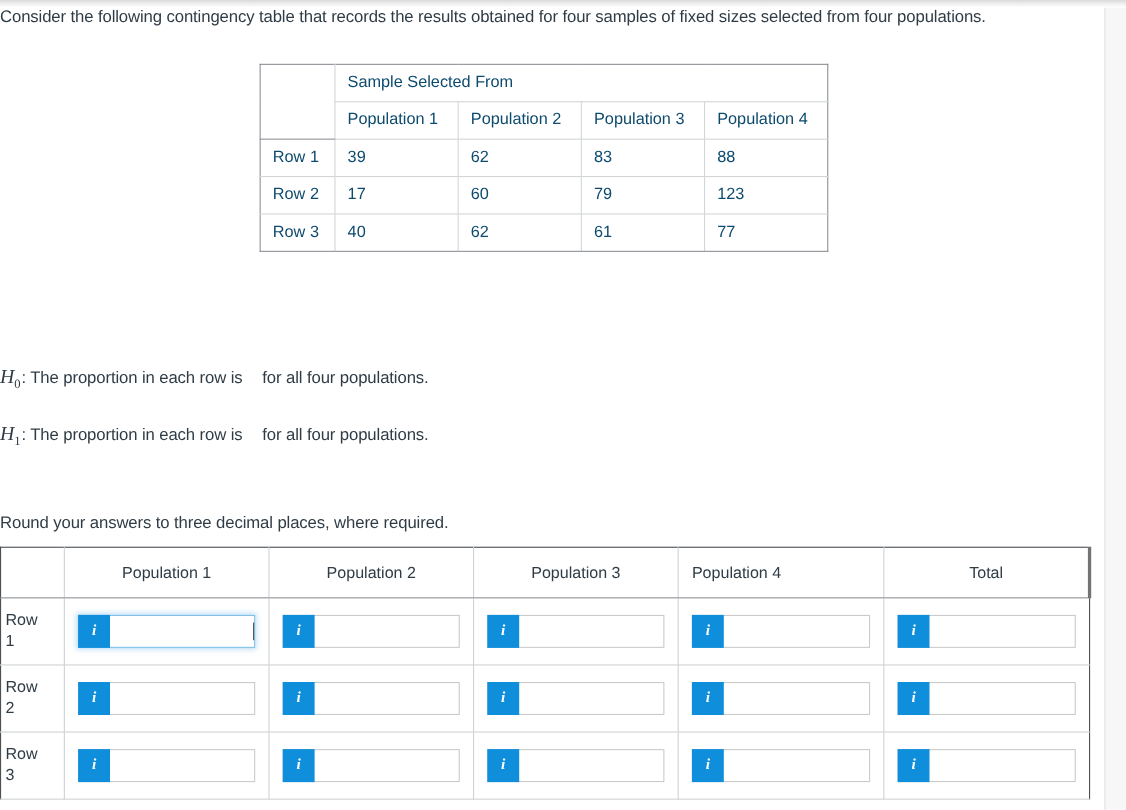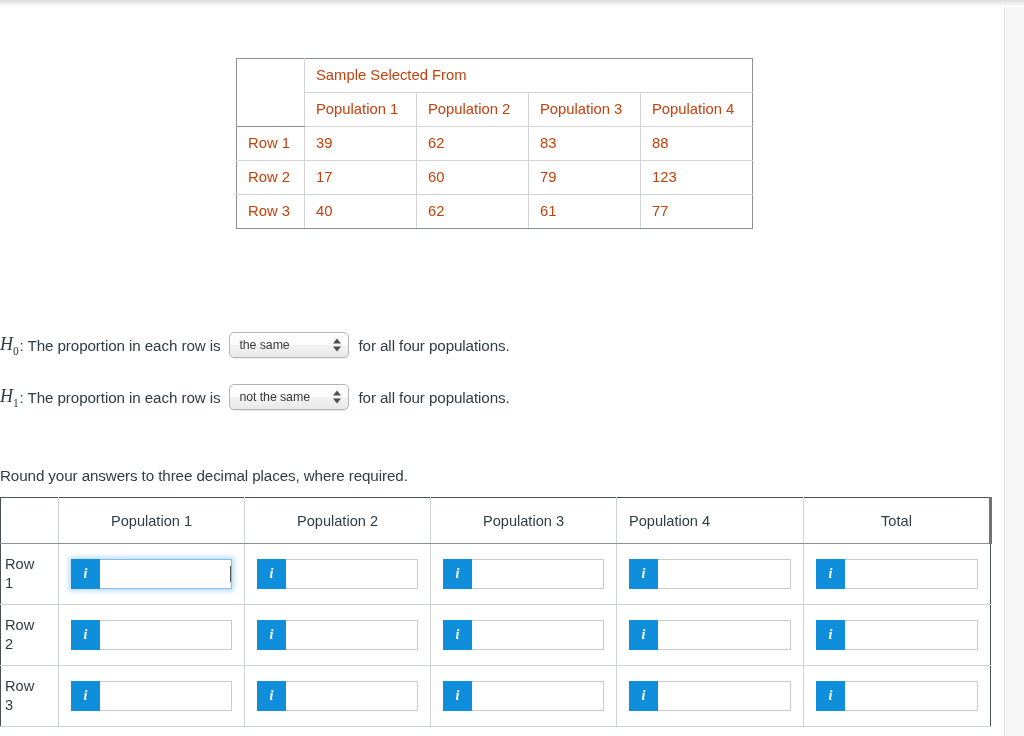--- a/index.html
+++ b/index.html
@@ -56,21 +56,21 @@
 
   
   .ct-wrap {
     position: absolute;
     left: 236px;
     top: 58px;
   }
   table.ct {
     border-collapse: collapse;
     font-size: 14.8px;
-    color: #c2410c;
+    color: #0c4a6e;
   }
   table.ct td, table.ct th {
     border: 1px solid #d3d6d9;
     padding: 8px 11px 9px 11px;
     font-weight: normal;
     text-align: left;
     vertical-align: middle;
     height: 23px;
     box-sizing: border-box;
   }
@@ -274,20 +274,21 @@
     margin-left: 7px;
     align-self: center;
   }
   .caret { display: none; }
 </style>
 </head>
 <body>
 
 <div id="page-root">
 
+  <div class="intro">Consider the following contingency table that records the results obtained for four samples of fixed sizes selected from four populations.</div>
 
   <div class="ct-wrap">
     <table class="ct">
       <tbody>
         <tr>
           <td class="corner-cell" rowspan="2"></td>
           <td class="outer-top outer-right" colspan="4">Sample Selected From</td>
         </tr>
         <tr>
           <td class="colhead">Population 1</td>
@@ -318,40 +319,26 @@
           <td class="outer-bottom outer-right">77</td>
         </tr>
       </tbody>
     </table>
   </div>
 
 
   <div class="hyp-row" id="hyp-row-null">
     <span class="hyp-symbol"><span>H</span><sub>0</sub></span>
     <span class="hyp-lead">: The proportion in each row is</span>
-    <span class="sel">
-      <span class="sel-label">the same</span>
-      <span class="stepper">
-        <span class="up"></span>
-          <span class="dn"></span>
-      </span>
-    </span>
     <span class="hyp-tail">for all four populations.</span>
   </div>
 
   <div class="hyp-row" id="hyp-row-alt">
     <span class="hyp-symbol"><span>H</span><sub>1</sub></span>
     <span class="hyp-lead">: The proportion in each row is</span>
-    <span class="sel">
-      <span class="sel-label">not the same</span>
-      <span class="stepper">
-        <span class="up"></span>
-          <span class="dn"></span>
-      </span>
-    </span>
     <span class="hyp-tail">for all four populations.</span>
   </div>
 
   <div class="round-note">Round your answers to three decimal places, where required.</div>
 
   <div class="ans-wrap">
     <table class="ans">
       <colgroup>
         <col style="width:58px">
         <col style="width:186px">

